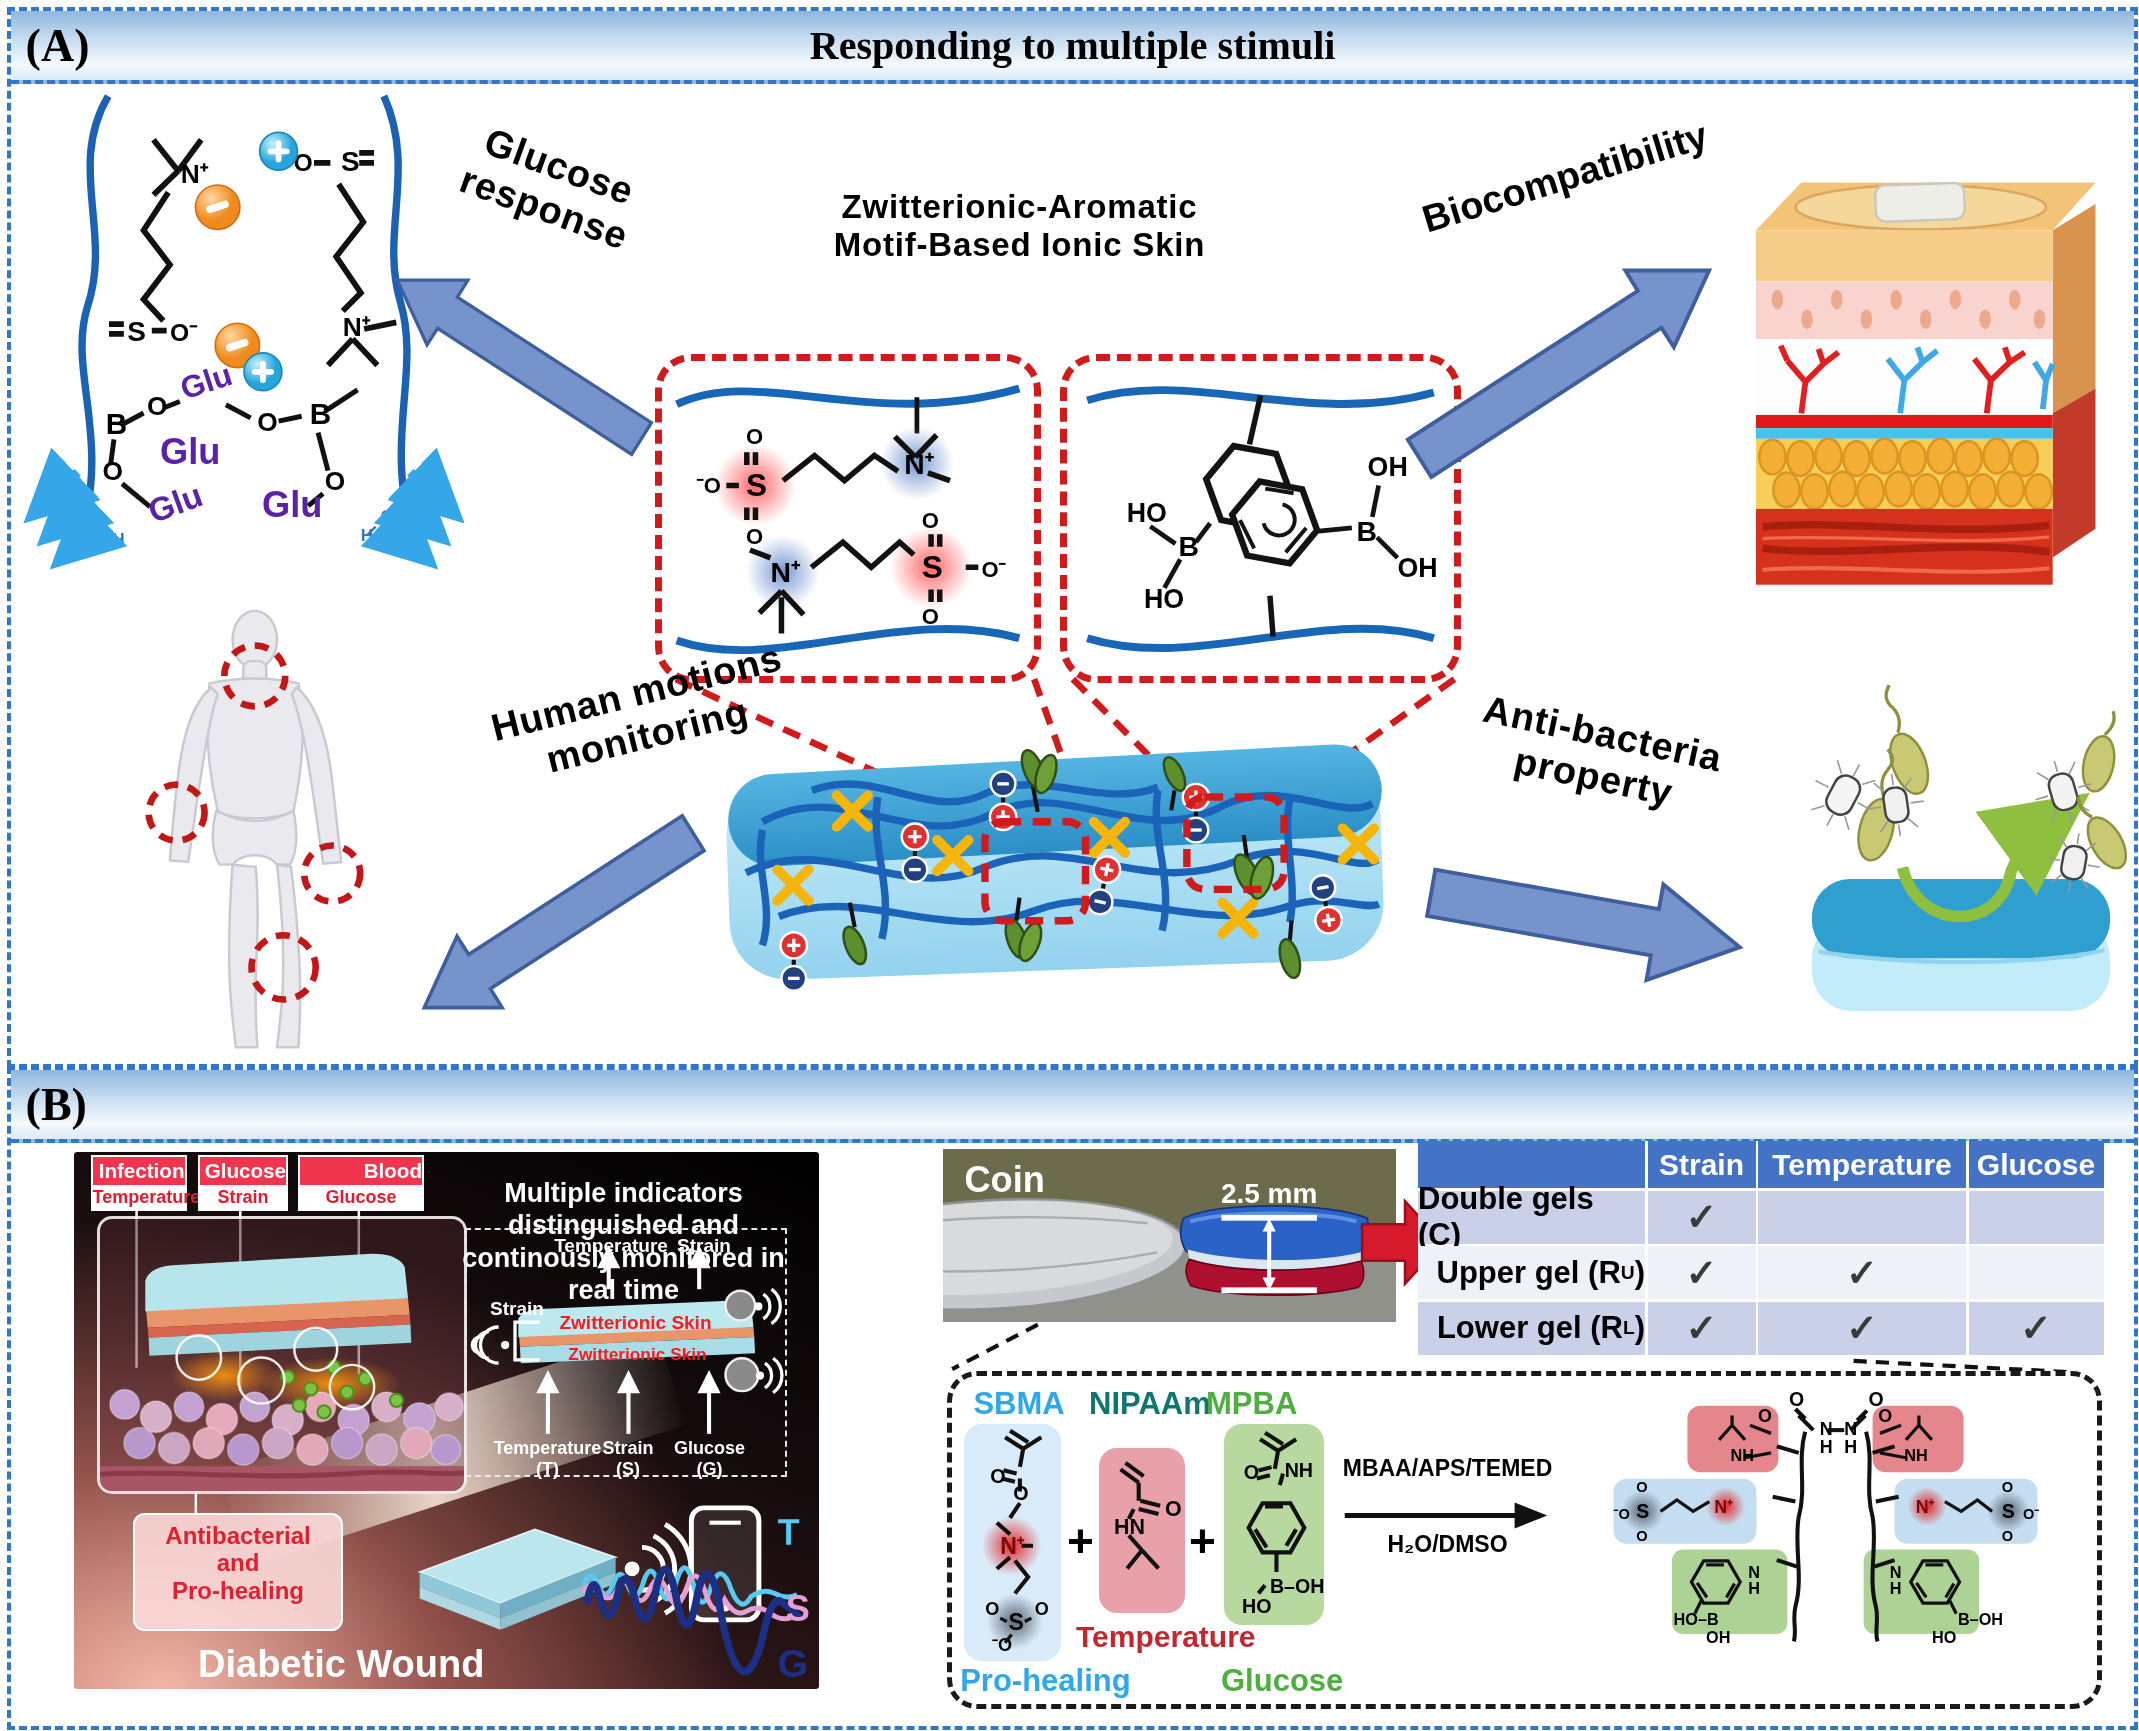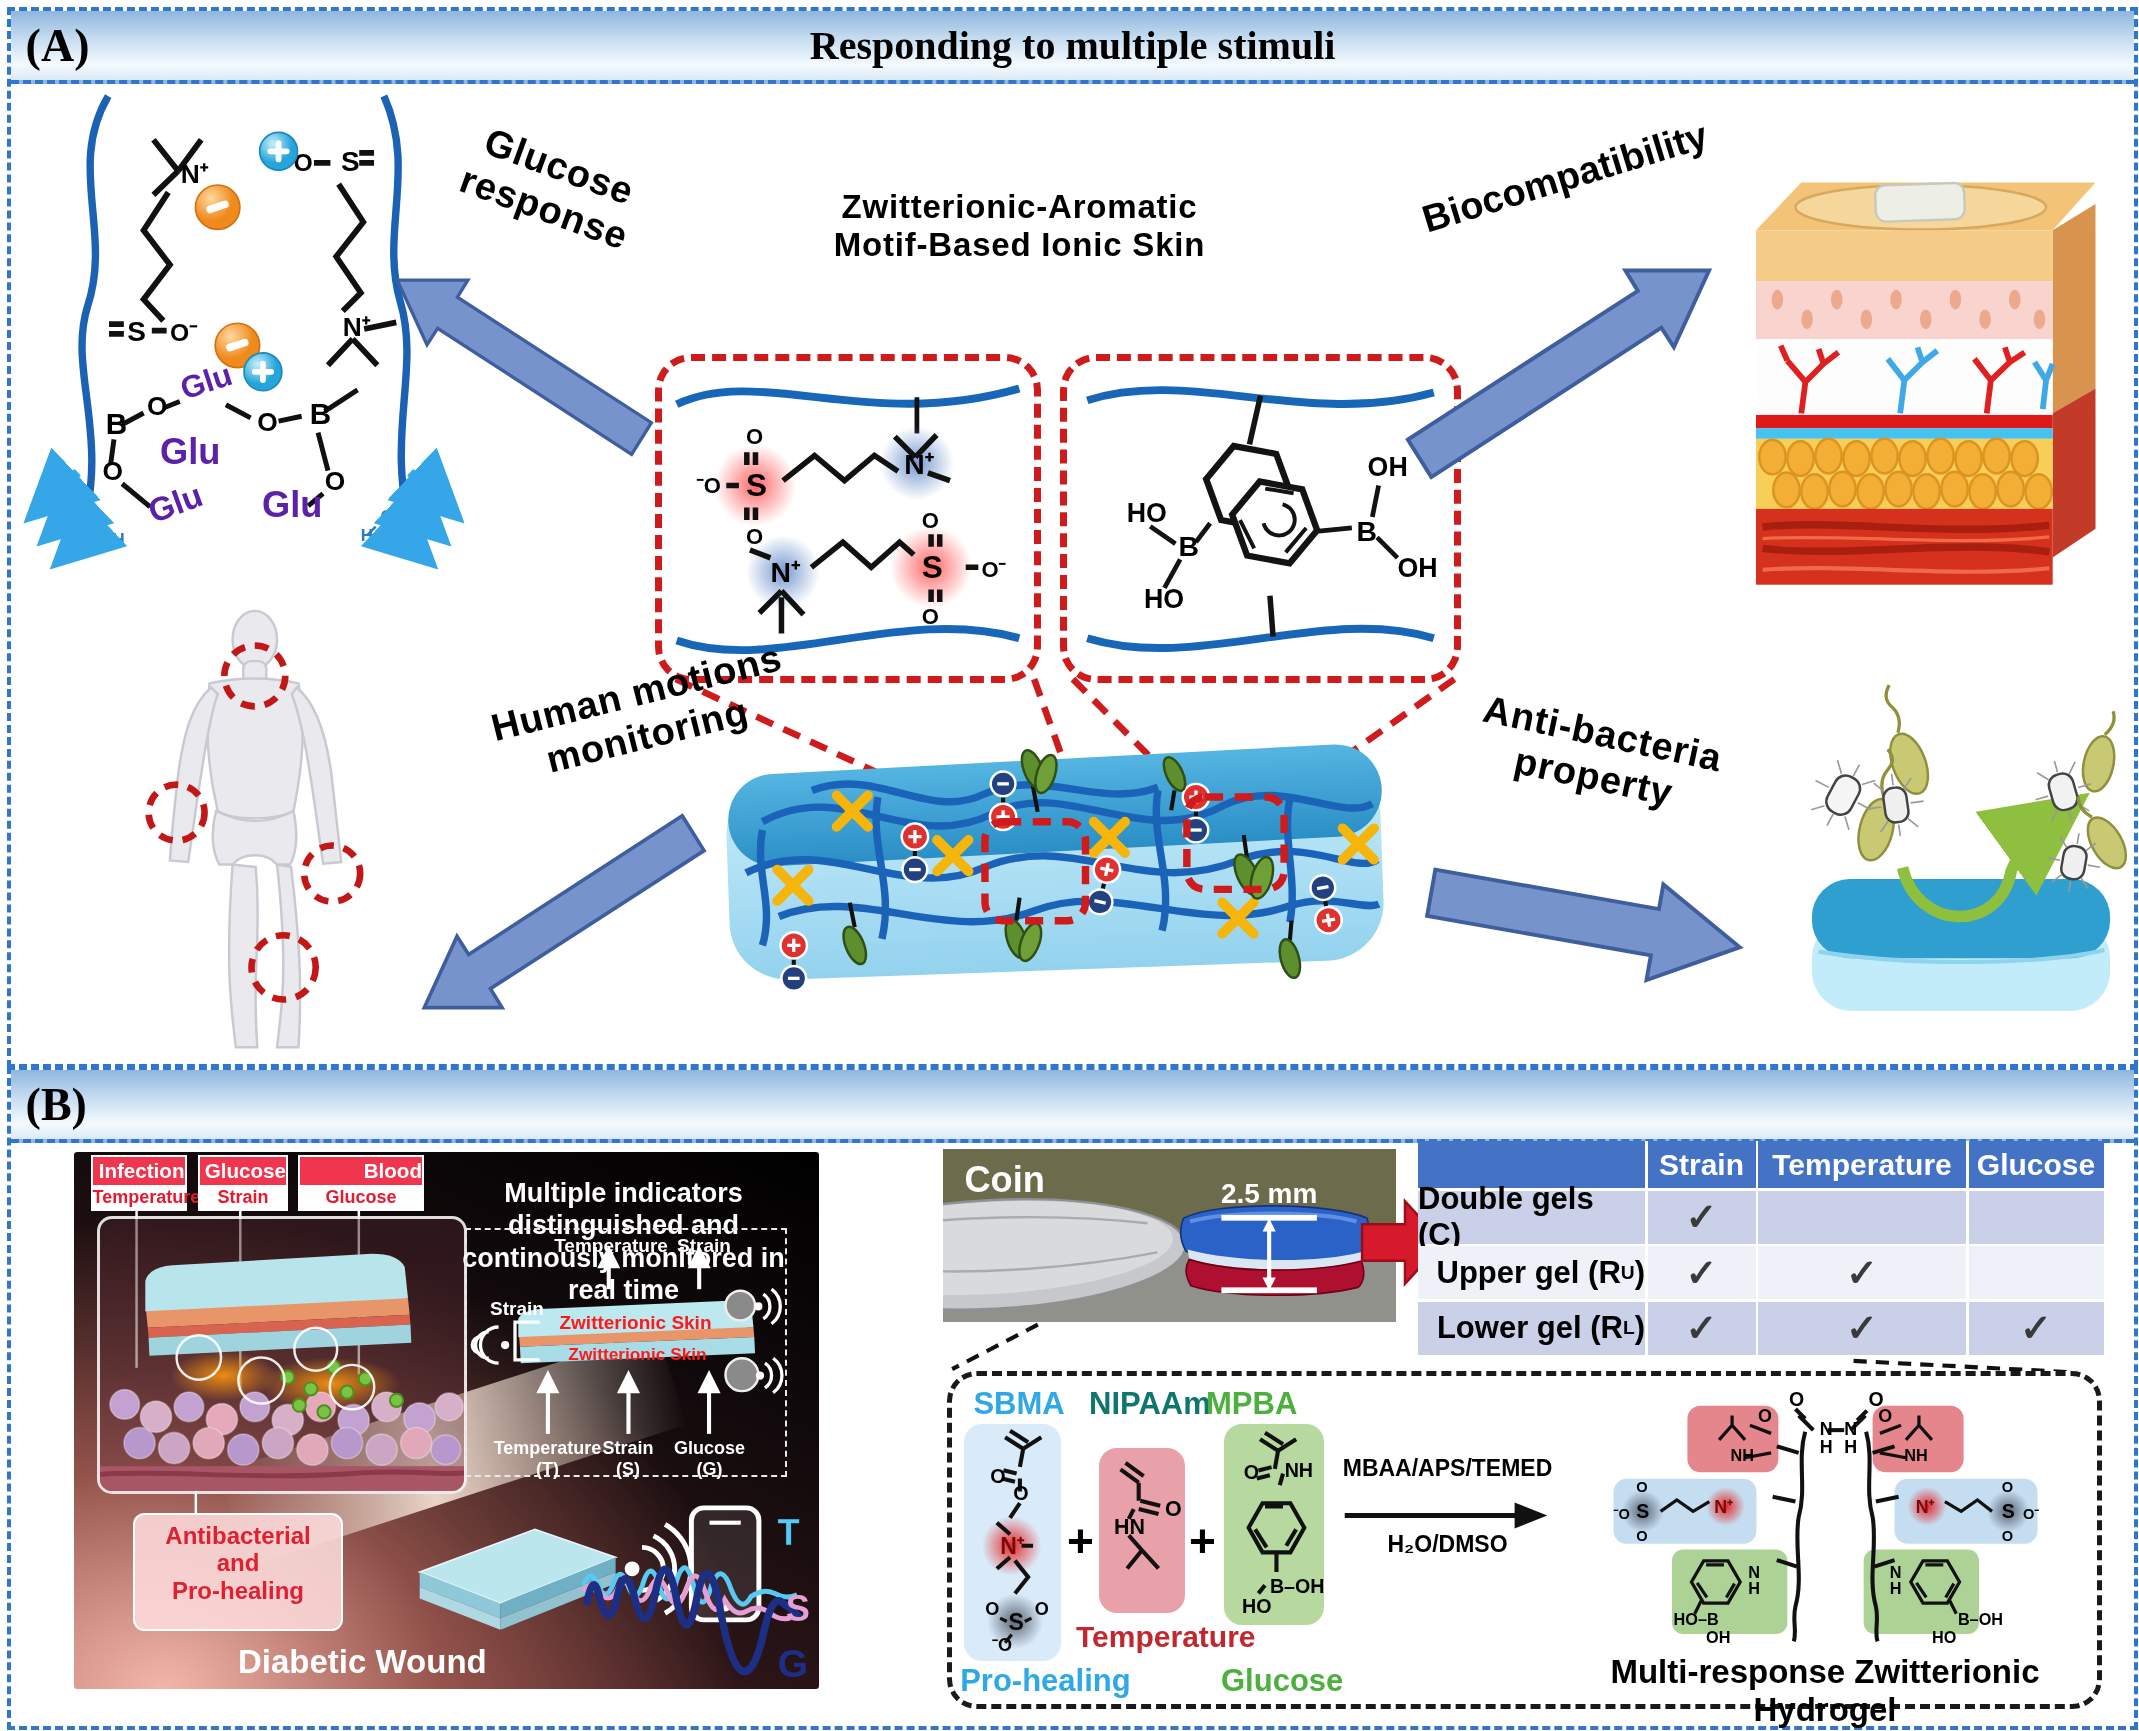--- a/index.html
+++ b/index.html
@@ -671,21 +671,21 @@
     </svg>
     <svg style="left:509px;top:354px;" width="235" height="181" viewBox="0 0 285 220">
       <path d="M0,96 q9,-22 18,0 q9,22 18,0 q9,-26 18,0 q9,26 18,0 q10,-34 20,0 q10,34 20,0 q11,-42 22,0 q11,42 22,0 q12,-30 24,6 q12,30 24,8 q14,-10 28,-4 q14,8 28,2" stroke="#58C9F2" stroke-width="6" fill="none"></path>
       <path d="M0,104 q10,-16 20,0 q10,16 20,0 q10,-22 20,0 q10,22 20,0 q11,-30 22,0 q11,30 22,0 q12,-38 24,0 q12,38 24,10 q13,22 26,14 q13,-8 26,0 q14,12 28,8" stroke="#E49FD4" stroke-width="6" fill="none"></path>
       <path d="M4,120 q8,-44 16,-8 q10,40 20,4 q10,-52 22,-6 q12,52 24,4 q12,-70 26,-8 q13,74 26,6 q12,-60 26,0 q13,78 28,88 q14,8 26,-40 q10,-50 22,-44 q12,8 24,20" stroke="#1D2E85" stroke-width="9" fill="none"></path>
       <text x="236" y="48" font-size="44" font-weight="bold" fill="#58C9F2" stroke="#123" stroke-width="0.5">T</text>
       <text x="246" y="140" font-size="44" font-weight="bold" fill="#E49FD4">S</text>
       <text x="236" y="208" font-size="48" font-weight="bold" fill="#1D2E85">G</text>
     </svg>
 
-    <div class="wt" style="left:124px;top:491px;width:329px;font-size:33px;margin-left:40px;">Diabetic Wound</div>
+    <div class="wt" style="left:124px;top:491px;width:329px;font-size:38px;">Diabetic Wound</div>
   </div>
 
   <div class="abs" style="left:943px;top:1149px;width:453px;height:173px;overflow:hidden;">
     <svg style="left:0;top:0;" width="453" height="173" viewBox="0 0 550 210">
       <rect x="0" y="0" width="550" height="118" fill="#6C6B4B"></rect>
       <rect x="0" y="118" width="550" height="92" fill="#8F918A"></rect>
       <rect x="0" y="110" width="550" height="12" fill="#7A7A60"></rect>
       <g transform="rotate(-3 60 128)">
         <ellipse cx="60" cy="128" rx="235" ry="66" fill="#C6C8CB" stroke="#8E9094" stroke-width="3"></ellipse>
         <ellipse cx="58" cy="120" rx="222" ry="56" fill="#D8DADC"></ellipse>
@@ -896,17 +896,16 @@
       <text x="118" y="320" font-size="20" font-weight="bold">OH</text>
       <g stroke="#111" stroke-width="4" fill="none">
         <polygon points="430,245 415,271 385,271 370,245 385,219 415,219"></polygon>
         <path d="M423,247 L413,264 M389,264 L377,246 M388,224 L410,224 M418,268 L426,284"></path>
       </g>
       <text x="344" y="240" font-size="20" font-weight="bold">N</text>
       <text x="344" y="260" font-size="20" font-weight="bold">H</text>
       <text x="428" y="298" font-size="20" font-weight="bold">B–OH</text>
       <text x="396" y="320" font-size="20" font-weight="bold">HO</text>
     </svg>
-    <div class="t" style="left:626px;top:277px;width:494px;text-align:center;font-size:33px;">Multi-response Zwitterionic Hydrogel</div>
   </div>
 
 </div>
 
 
 </body></html>

